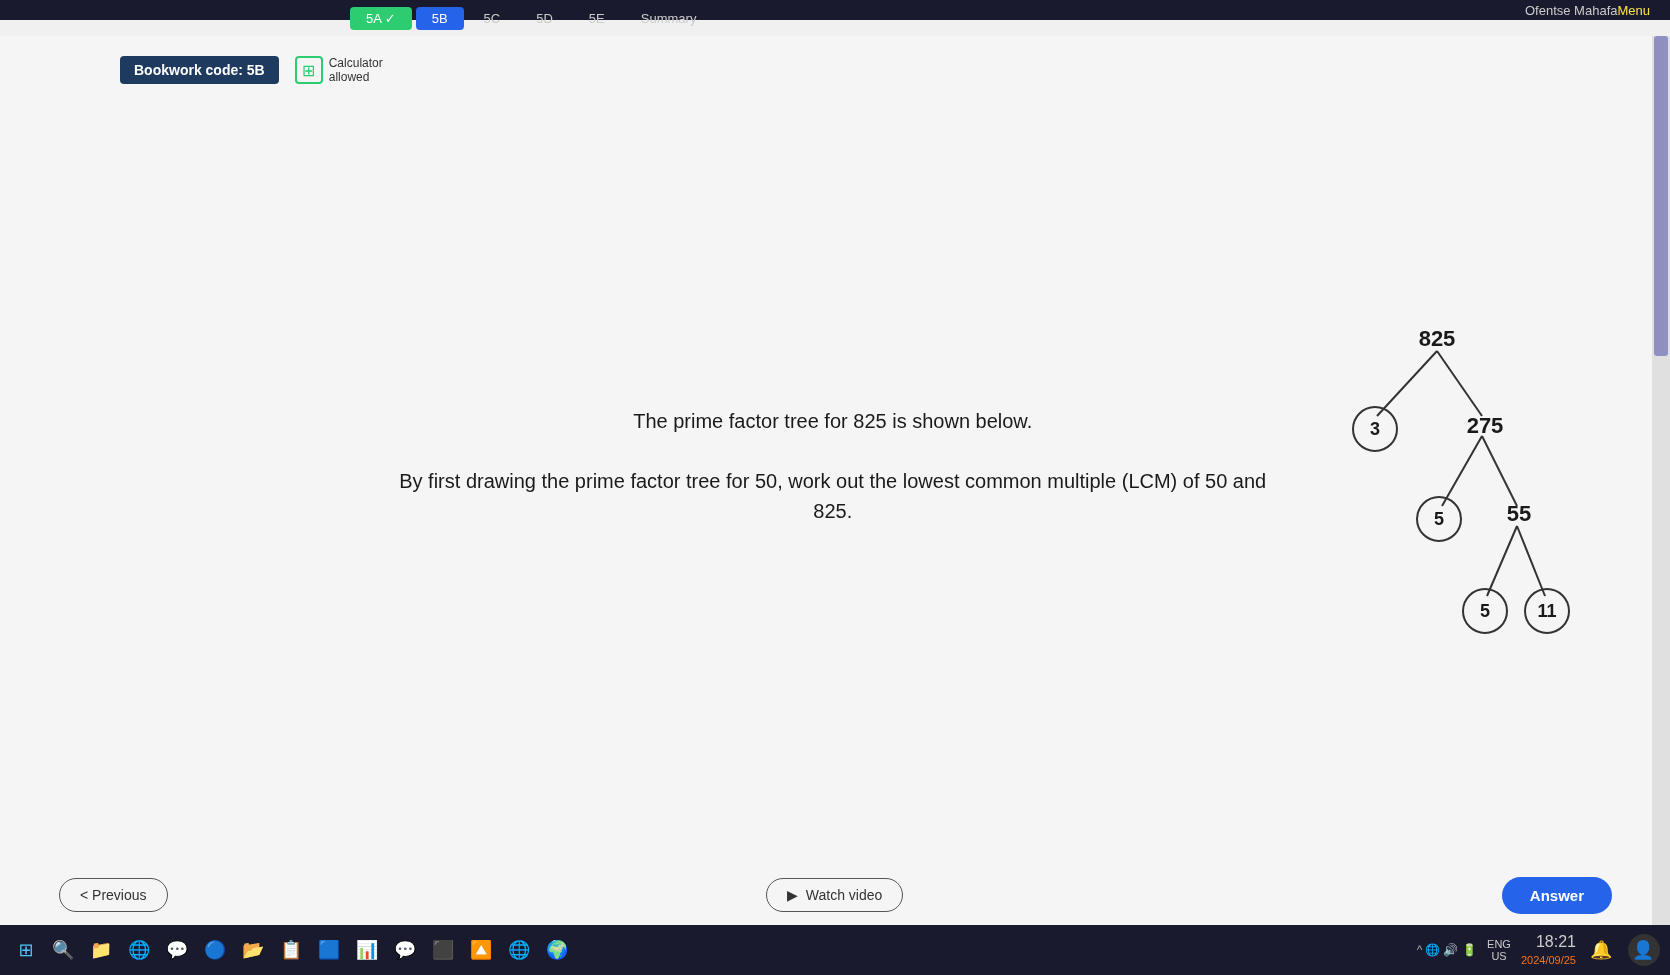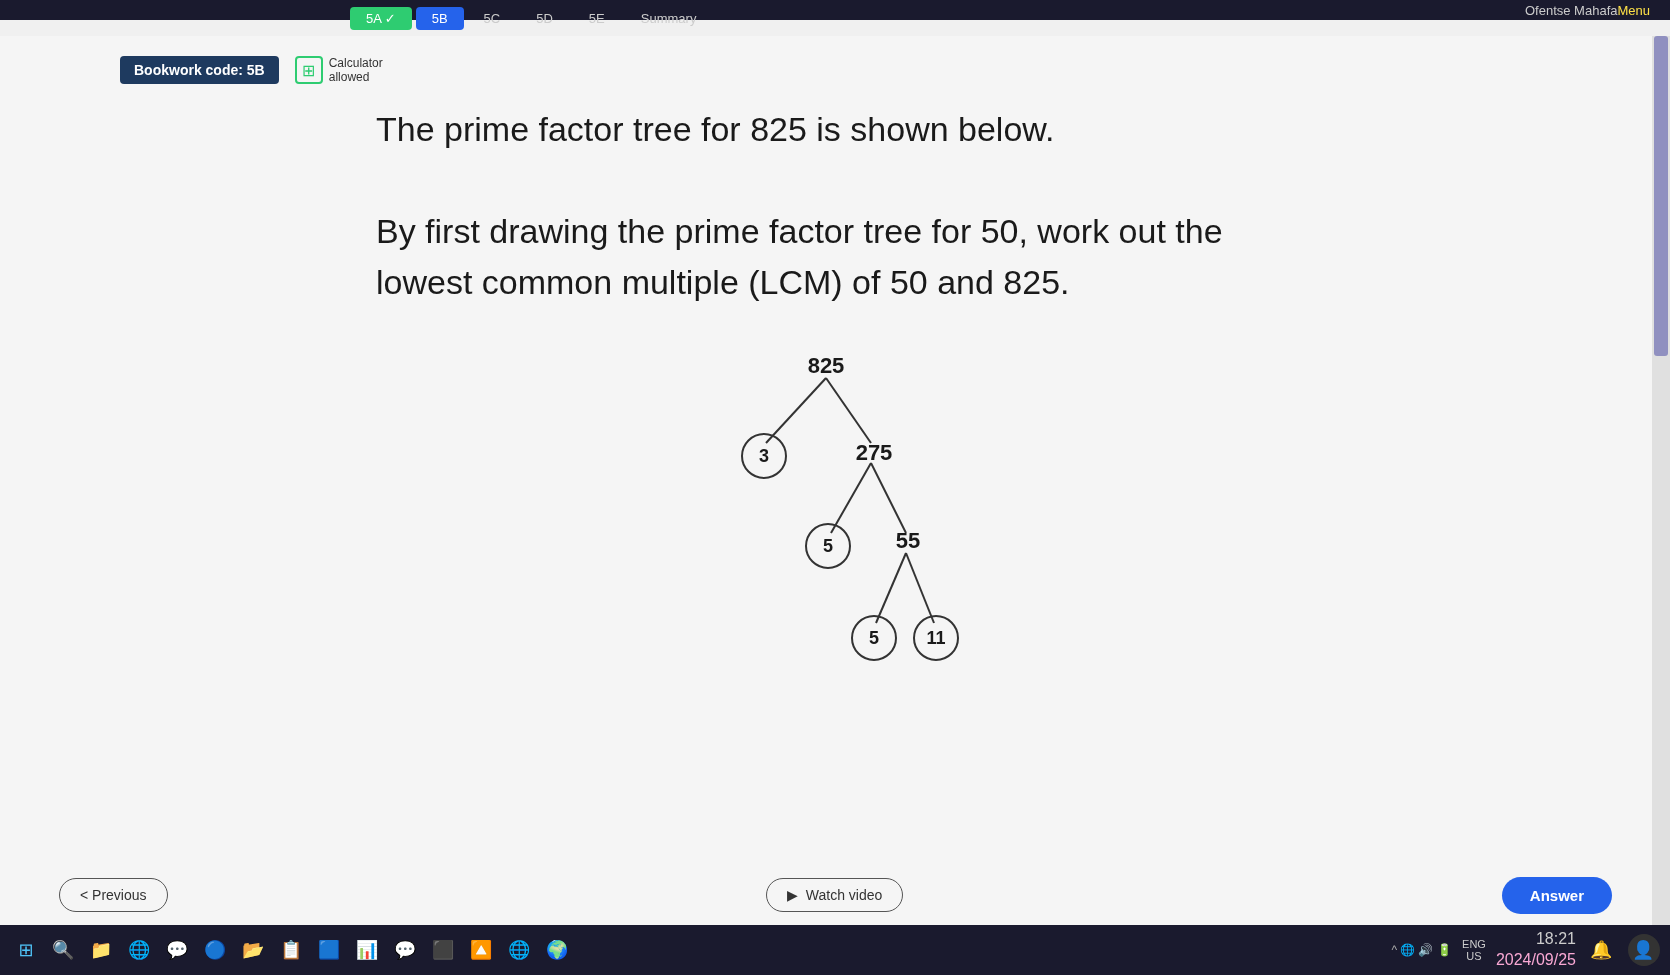--- a/index.html
+++ b/index.html
@@ -95,21 +95,20 @@
     }
 
     
     .content-wrapper {
       position: absolute;
       top: 0;
       left: 0;
       right: 0;
       bottom: 0;
       display: flex;
-      flex-direction: column;
       align-items: center;
       padding: 20px 60px;
     }
 
     .bookwork-row {
       display: flex;
       align-items: center;
       gap: 16px;
       align-self: flex-start;
       margin-left: 60px;
@@ -142,22 +141,22 @@
       font-size: 16px;
     }
     .calculator-text {
       display: flex;
       flex-direction: column;
       font-size: 12px;
       color: #333;
     }
 
     .question-text {
-      text-align: left;
-      font-size: 34px;
+      text-align: center;
+      font-size: 20px;
       color: #1a1a1a;
       line-height: 1.5;
       margin-bottom: 30px;
       max-width: 900px;
     }
 
     
     .tree-container {
       position: relative;
       width: 300px;
@@ -391,18 +390,18 @@
   <div class="taskbar-icon" style="color:#4FC3F7;">🌐</div>
   <div class="taskbar-icon" style="color:#66BB6A;">🌍</div>
   <div class="taskbar-right">
     <span style="color:#aaa; font-size:12px;">^ 🌐 🔊 🔋</span>
     <div style="font-size:11px; color:#ccc; text-align:center;">
       <div>ENG</div>
       <div>US</div>
     </div>
     <div class="taskbar-clock">
       <div style="color:#ccc; font-size:16px;">18:21</div>
-      <div style="color:#f9a8d4; font-size:16px;">2024/09/25</div>
+      <div style="color:#f97316; font-size:11px;">2024/09/25</div>
     </div>
     <div class="taskbar-icon" style="color:#aaa;">🔔</div>
     <div class="taskbar-icon" style="color:#FFA726; background:#333; border-radius:50%;">👤</div>
   </div>
 </div>
 
 </body></html>

